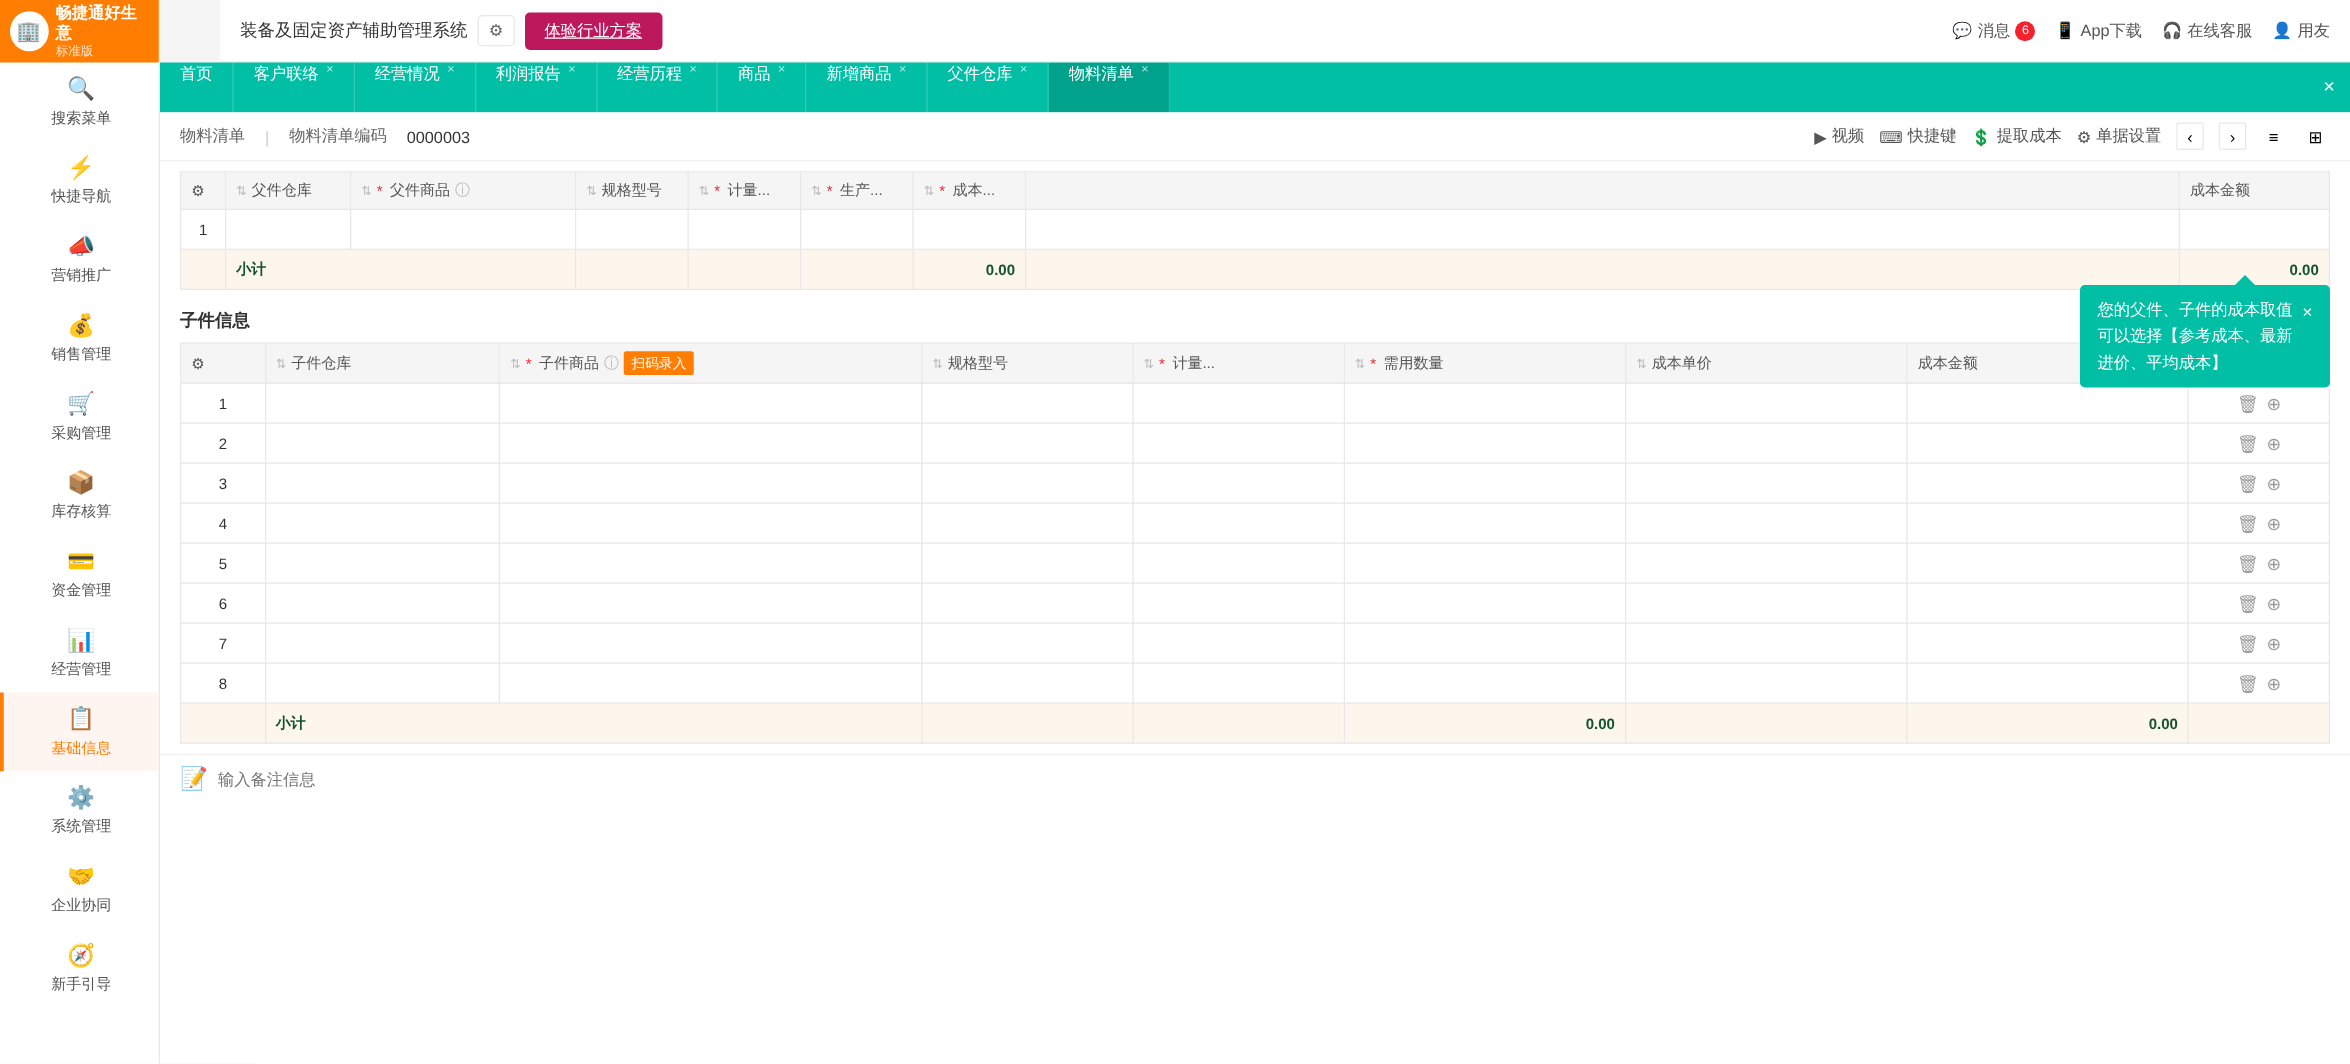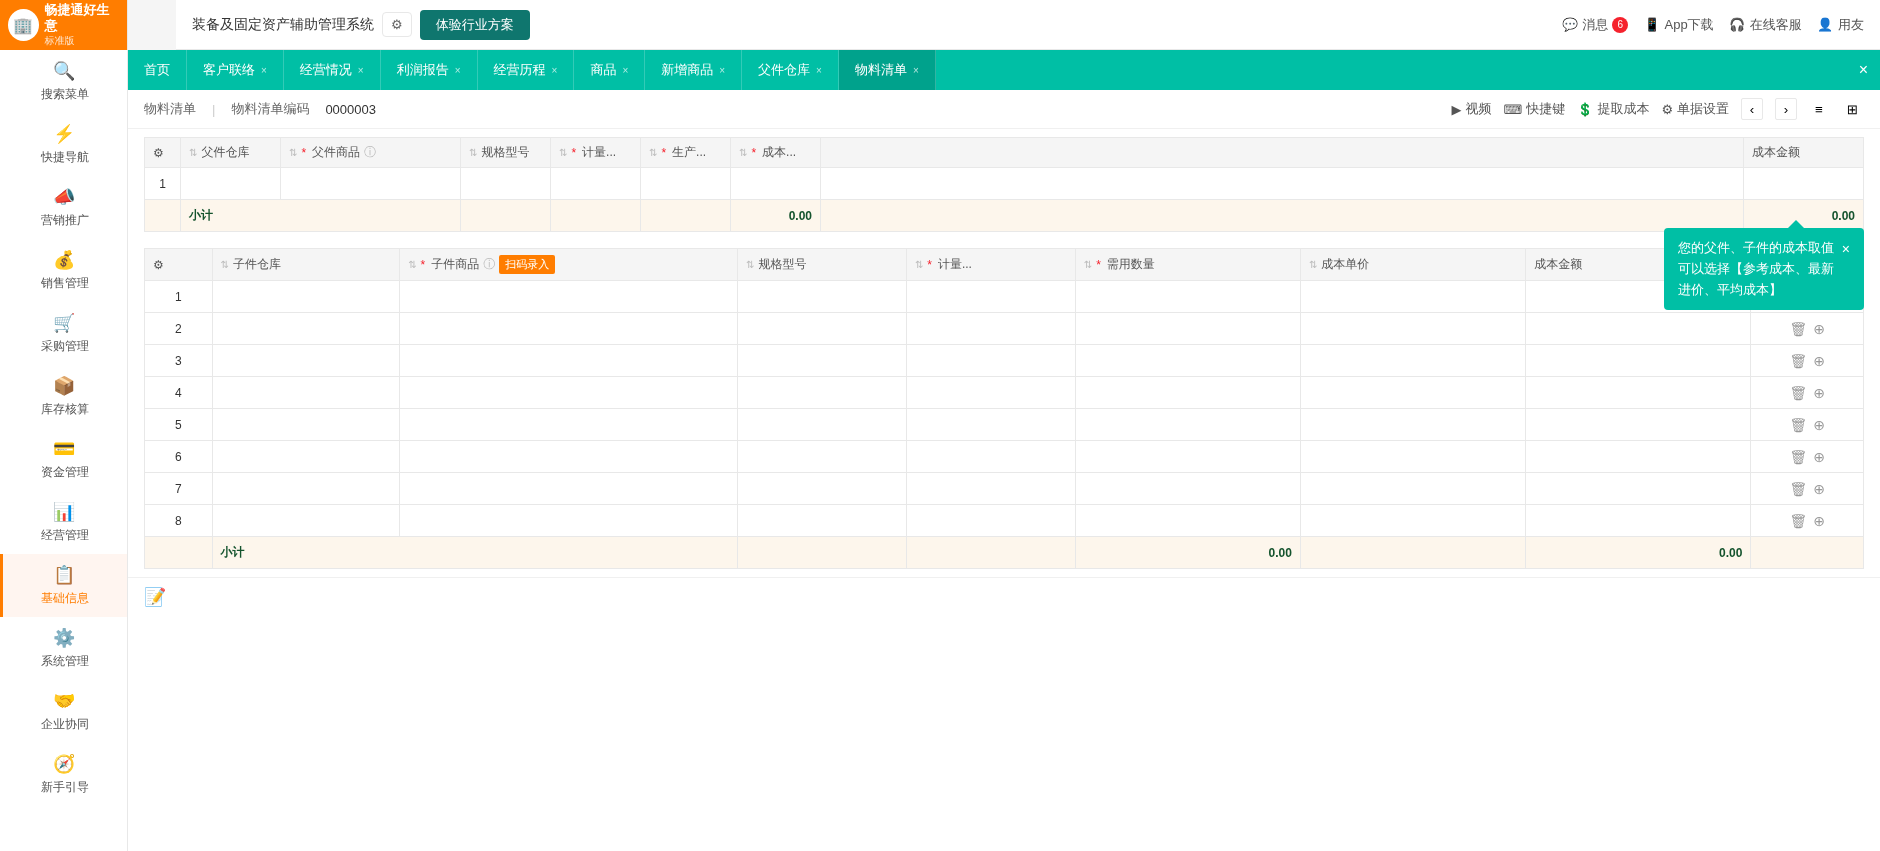--- a/index.html
+++ b/index.html
@@ -75,27 +75,28 @@
     .topbar-btn {
       background: none;
       border: 1px solid #e8e8e8;
       padding: 4px 8px;
       border-radius: 4px;
       cursor: pointer;
       color: #666;
       font-size: 13px;
     }
     .topbar-btn-orange {
-      background: #0f766e;
+      background: #be185d;
       color: white;
       border: none;
       padding: 6px 16px;
       border-radius: 4px;
       cursor: pointer;
       font-size: 13px;
+      text-decoration: underline;
     }
     .topbar-right { display: flex; align-items: center; gap: 16px; color: #555; font-size: 13px; }
     .topbar-right-item { display: flex; align-items: center; gap: 4px; cursor: pointer; }
     .badge {
       background: #f5222d;
       color: white;
       border-radius: 50%;
       width: 16px;
       height: 16px;
       font-size: 10px;
@@ -110,21 +111,21 @@
       display: flex;
       align-items: center;
       flex-shrink: 0;
       height: 40px;
       overflow-x: auto;
     }
     .nav-tab {
       padding: 0 16px;
       height: 40px;
       display: flex;
-      align-items: center;
+      align-items: flex-start;
       color: white;
       cursor: pointer;
       font-size: 13px;
       white-space: nowrap;
       gap: 4px;
       border-right: 1px solid rgba(255,255,255,0.2);
     }
     .nav-tab.active { background: rgba(0,0,0,0.15); }
     .nav-tab-close { font-size: 10px; opacity: 0.7; margin-left: 2px; }
     .nav-close-all {
@@ -537,20 +538,21 @@
               <td></td>
               <td style="font-weight:bold; text-align:right;">0.00</td>
               <td></td>
               <td class="col-amount" style="font-weight:bold; text-align:right;">0.00</td>
             </tr>
           </tbody>
         </table>
       </div>
 
       <div class="section">
+        <div class="section-title">子件信息</div>
         <table class="data-table">
           <thead>
             <tr>
               <th class="col-settings settings-col">⚙</th>
               <th class="col-warehouse">
                 <div class="th-with-icon">
                   <span class="sort-icon">⇅</span>
                   <span>子件仓库</span>
                 </div>
               </th>
@@ -732,17 +734,18 @@
   <td></td>
   <td class="col-amount" style="font-weight:bold; text-align:right;">0.00</td>
   <td></td>
 </tr>
             </tbody>
         </table>
       </div>
 
       <div class="bottom-note">
         <span class="note-icon">📝</span>
+        <input type="text" style="border: none; outline: none; flex: 1 1 0%; font-size: 13px; color: rgb(153, 153, 153);" placeholder="输入备注信息">
       </div>
 
     </div>
   </div>
 </div>
 
 </body></html>

